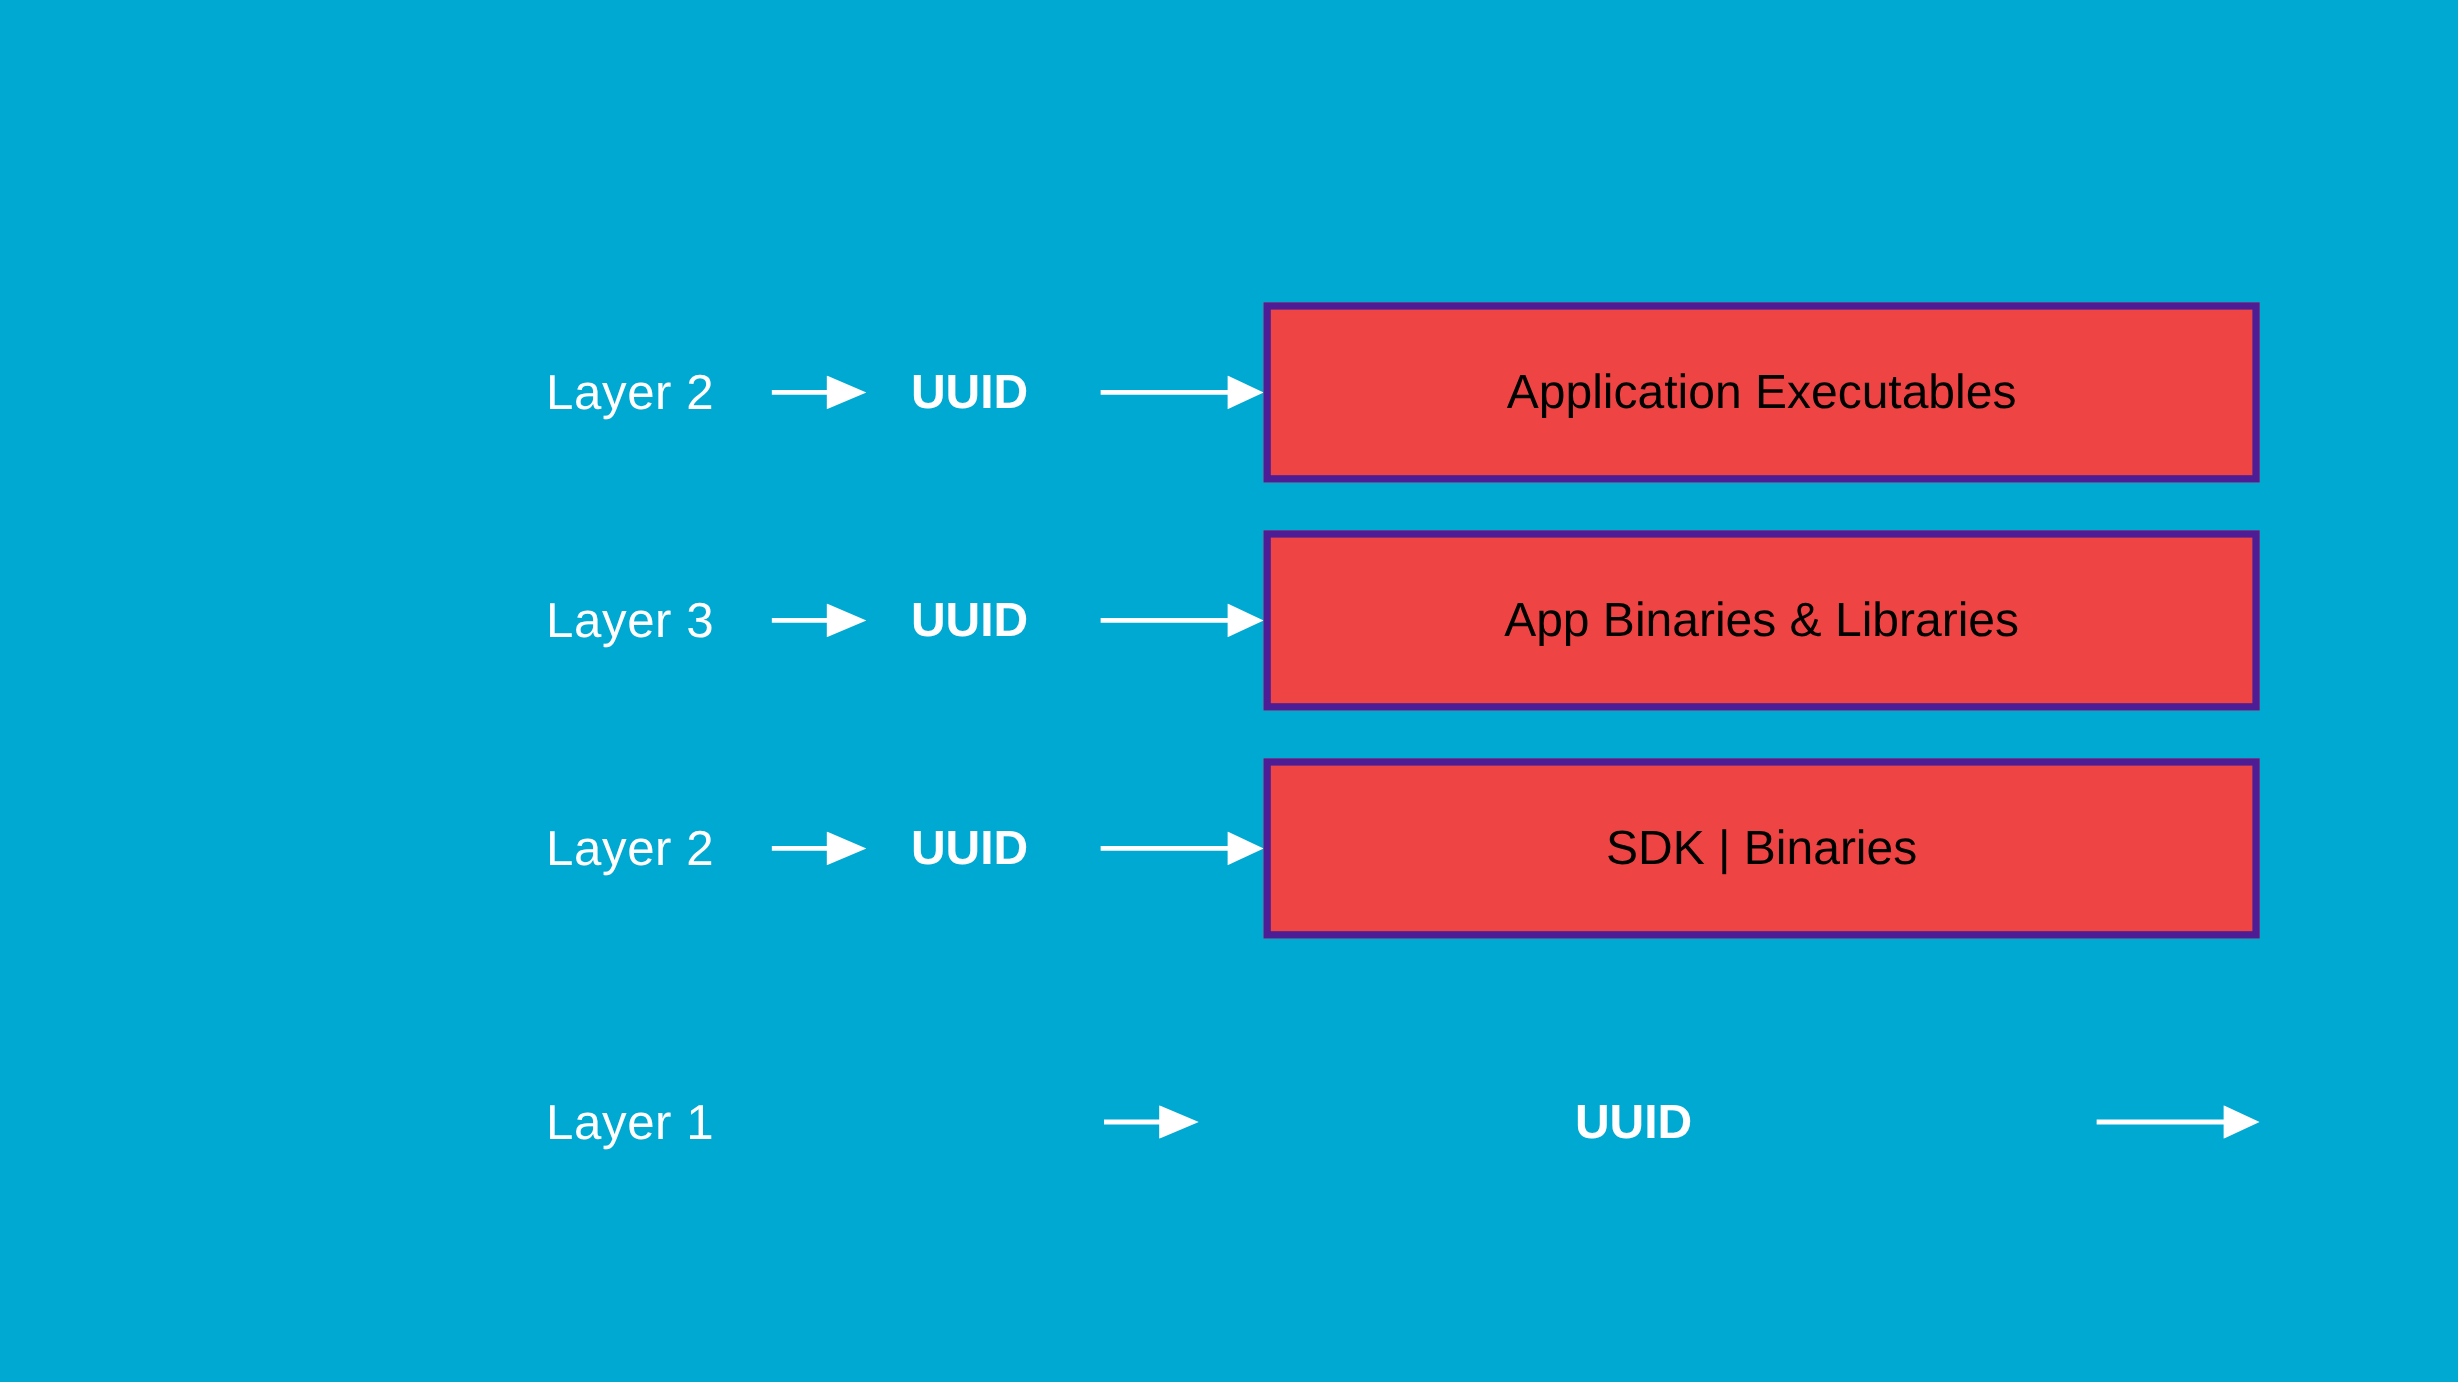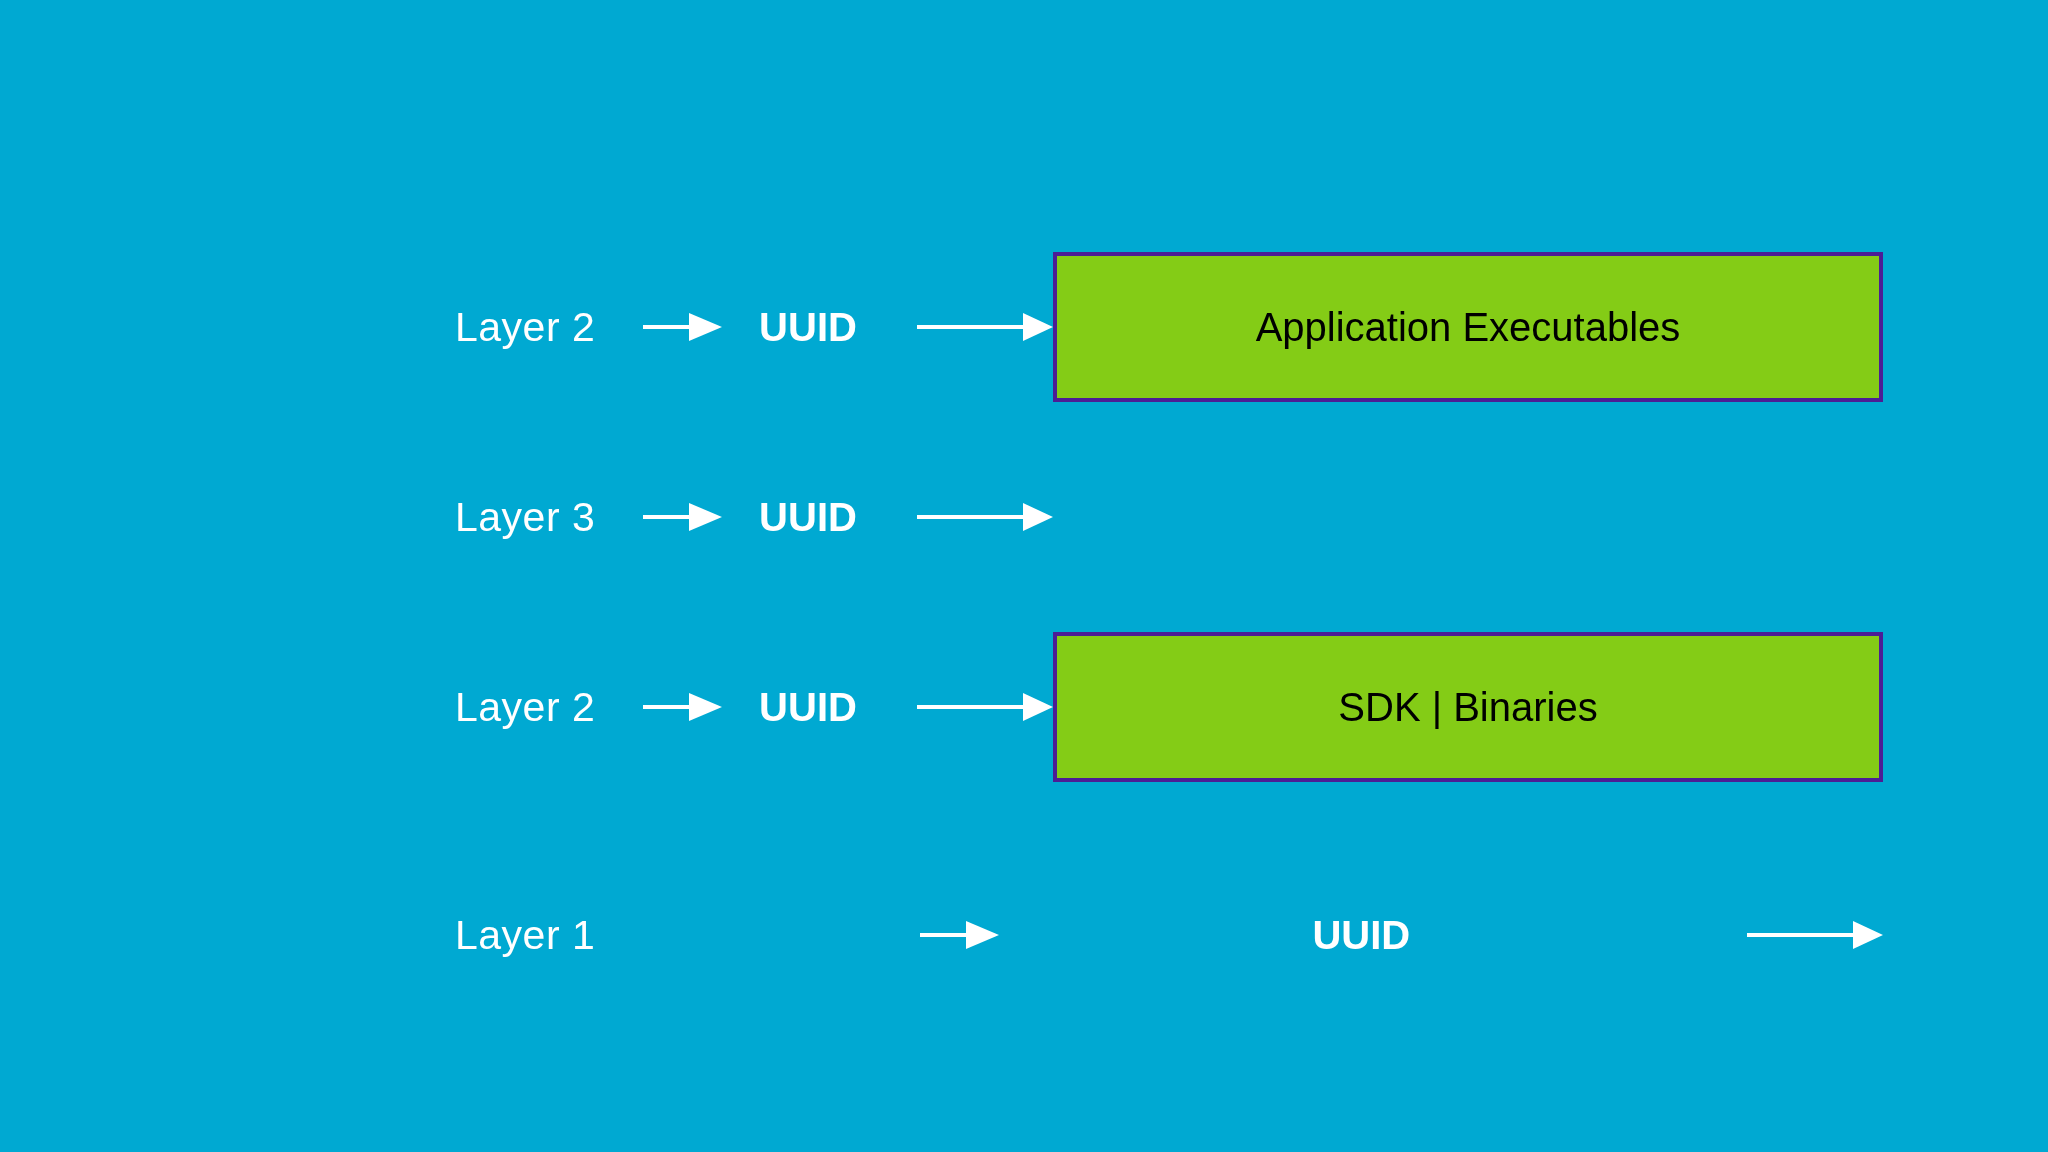--- a/index.html
+++ b/index.html
@@ -53,22 +53,22 @@
   .arrow-long {
     flex: 0 0 136px;
     margin-left: 60px;
     width: 136px;
     height: 28px;
   }
   .layer-box {
     flex: 1 1 auto;
     height: 100%;
     box-sizing: border-box;
-    background: #84cc16;
-    border: 4px solid #4c1d95;
+    background: #ef4444;
+    border: 6px solid #4c1d95;
     display: flex;
     align-items: center;
     justify-content: center;
   }
   .layer-box-label {
     font-size: 40px;
     font-weight: 400;
     color: #000000;
     white-space: nowrap;
   }
@@ -98,20 +98,23 @@
     <div class="layer-label">Layer 3</div>
     <svg class="arrow-short" viewBox="0 0 79 28" xmlns="http://www.w3.org/2000/svg">
       <line x1="0" y1="14" x2="52" y2="14" stroke="#FFFFFF" stroke-width="4"></line>
       <polygon points="46,0 79,14 46,28" fill="#FFFFFF"></polygon>
     </svg>
     <div class="uuid-label">UUID</div>
     <svg class="arrow-long" viewBox="0 0 136 28" xmlns="http://www.w3.org/2000/svg">
       <line x1="0" y1="14" x2="110" y2="14" stroke="#FFFFFF" stroke-width="4"></line>
       <polygon points="106,0 136,14 106,28" fill="#FFFFFF"></polygon>
     </svg>
+    <div class="layer-box">
+      <span class="layer-box-label">App Binaries &amp; Libraries</span>
+    </div>
   </div>
 
   <div class="layer-row row-3">
     <div class="layer-label">Layer 2</div>
     <svg class="arrow-short" viewBox="0 0 79 28" xmlns="http://www.w3.org/2000/svg">
       <line x1="0" y1="14" x2="52" y2="14" stroke="#FFFFFF" stroke-width="4"></line>
       <polygon points="46,0 79,14 46,28" fill="#FFFFFF"></polygon>
     </svg>
     <div class="uuid-label">UUID</div>
     <svg class="arrow-long" viewBox="0 0 136 28" xmlns="http://www.w3.org/2000/svg">

